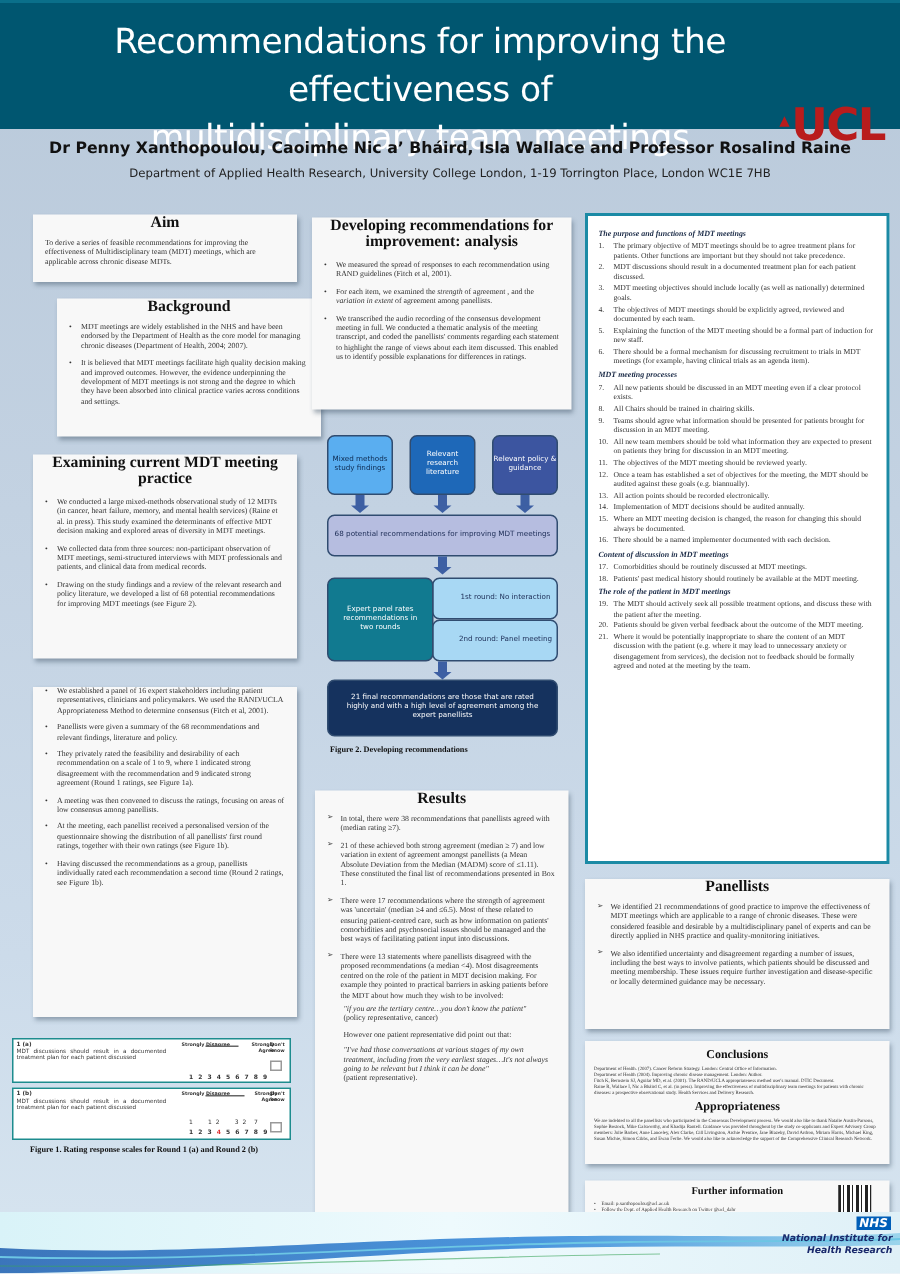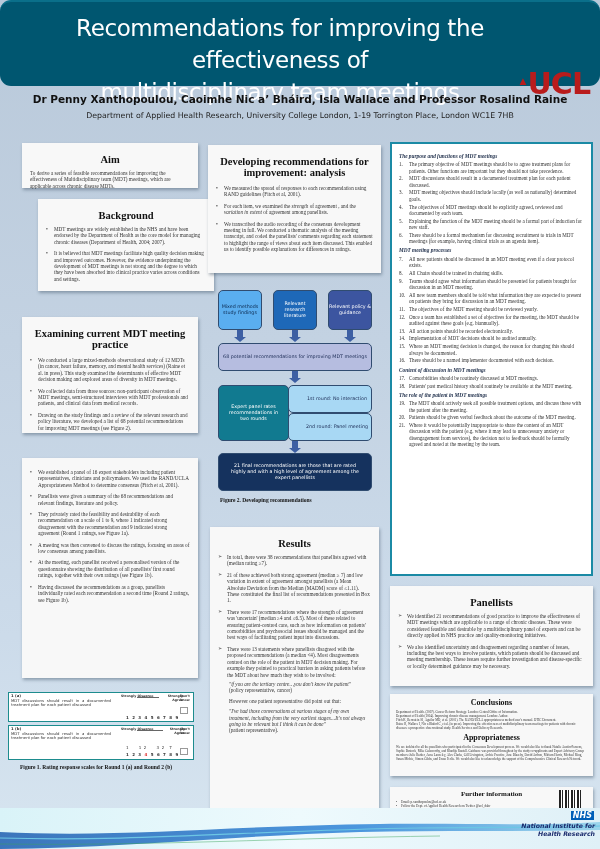--- a/index.html
+++ b/index.html
@@ -7,21 +7,20 @@
   body {
     position: relative;
     font-family: "Liberation Serif", serif;
     background: linear-gradient(180deg, #b9c9da 0%, #c3d2e2 40%, #ccdbea 75%, #d7e5f0 100%);
     color: #222;
   }
   .header {
     position: absolute; left: 0; top: 0; width: 600px; height: 86px;
     background: #005670;
     border-top: 2px solid #0a6f8a;
-    border-radius: 11px;
   }
   .title {
     position: absolute; left: 0; top: 10px; width: 560px; text-align: center;
     color: #fff; font-family: "DejaVu Sans", sans-serif; font-size: 23px; line-height: 32px;
     letter-spacing: -0.4px;
   }
   .ucl {
     position: absolute; right: 10px; top: 66px;
     font-family: "DejaVu Sans", sans-serif; font-weight: bold; font-size: 30px;
     color: #b91c1c; letter-spacing: -1px; line-height: 30px;
@@ -32,21 +31,21 @@
     position: absolute; top: 7px; width: 600px; text-align: center;
     font-family: "DejaVu Sans", sans-serif; font-weight: bold; font-size: 10.5px; color: #111;
   }
   .affil {
     position: absolute; top: 25px; width: 600px; text-align: center;
     font-family: "DejaVu Sans", sans-serif; font-size: 7.8px; color: #222;
   }
   .panel {
     position: absolute; background: #f8f8f8;
     box-shadow: 1px 2px 3px rgba(60,80,100,0.45);
-    padding: 11px 8px;
+    padding: 0 8px;
     font-size: 5.2px; line-height: 6.4px; color: #333;
   }
   .panel h2 {
     font-family: "Liberation Serif", serif; font-weight: bold; font-size: 10.5px; line-height: 11px;
     text-align: center; color: #111; margin-bottom: 5px;
   }
   .panel ul { list-style: none; }
   .panel li { position: relative; padding-left: 8px; margin-bottom: 5px; }
   .panel li::before { content: "•"; position: absolute; left: 0; }
   .panel ul.arrow li::before { content: "➢"; font-size: 5px; }
@@ -128,21 +127,21 @@
 </div>
 
 <div class="panel" style="left:38px; top:199px; width:176px; height:92px;">
   <h2>Background</h2>
   <ul>
     <li>MDT meetings are widely established in the NHS and have been endorsed by the Department of Health as the core model for managing chronic diseases (Department of Health, 2004; 2007).</li>
     <li>It is believed that MDT meetings facilitate high quality decision making and improved outcomes. However, the evidence underpinning the development of MDT meetings is not strong and the degree to which they have been absorbed into clinical practice varies across conditions and settings.</li>
   </ul>
 </div>
 
-<div class="panel" style="left:22px; top:317px; width:176px; height:116px;">
+<div class="panel" style="left:22px; top:303px; width:176px; height:136px;">
   <h2 style="margin-bottom:7px;">Examining current MDT meeting practice</h2>
   <ul>
     <li>We conducted a large mixed-methods observational study of 12 MDTs (in cancer, heart failure, memory, and mental health services) (Raine et al. in press). This study examined the determinants of effective MDT decision making and explored areas of diversity in MDT meetings.</li>
     <li>We collected data from three sources: non-participant observation of MDT meetings, semi-structured interviews with MDT professionals and patients, and clinical data from medical records.</li>
     <li>Drawing on the study findings and a review of the relevant research and policy literature, we developed a list of 68 potential recommendations for improving MDT meetings (see Figure 2).</li>
   </ul>
 </div>
 
 <div class="panel" style="left:22px; top:458px; width:176px; height:220px;">
   <ul>

